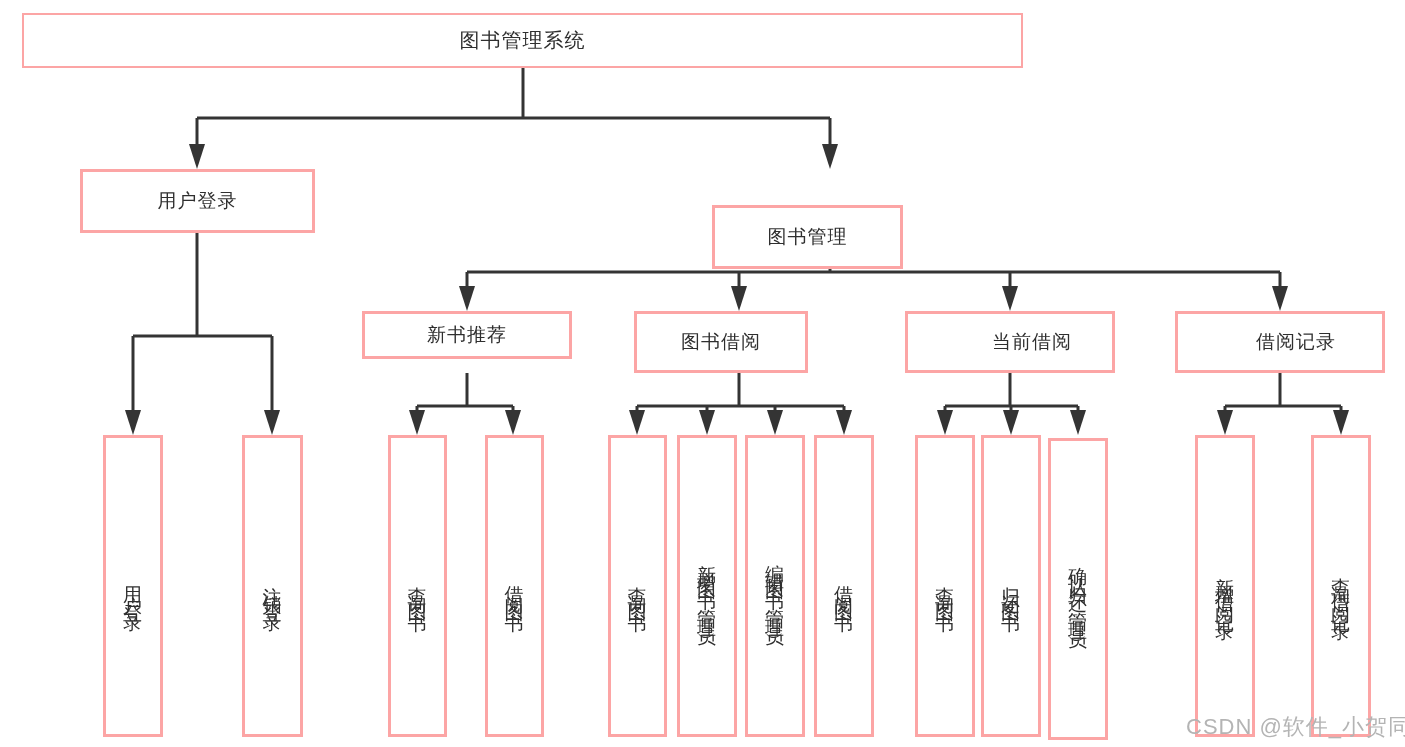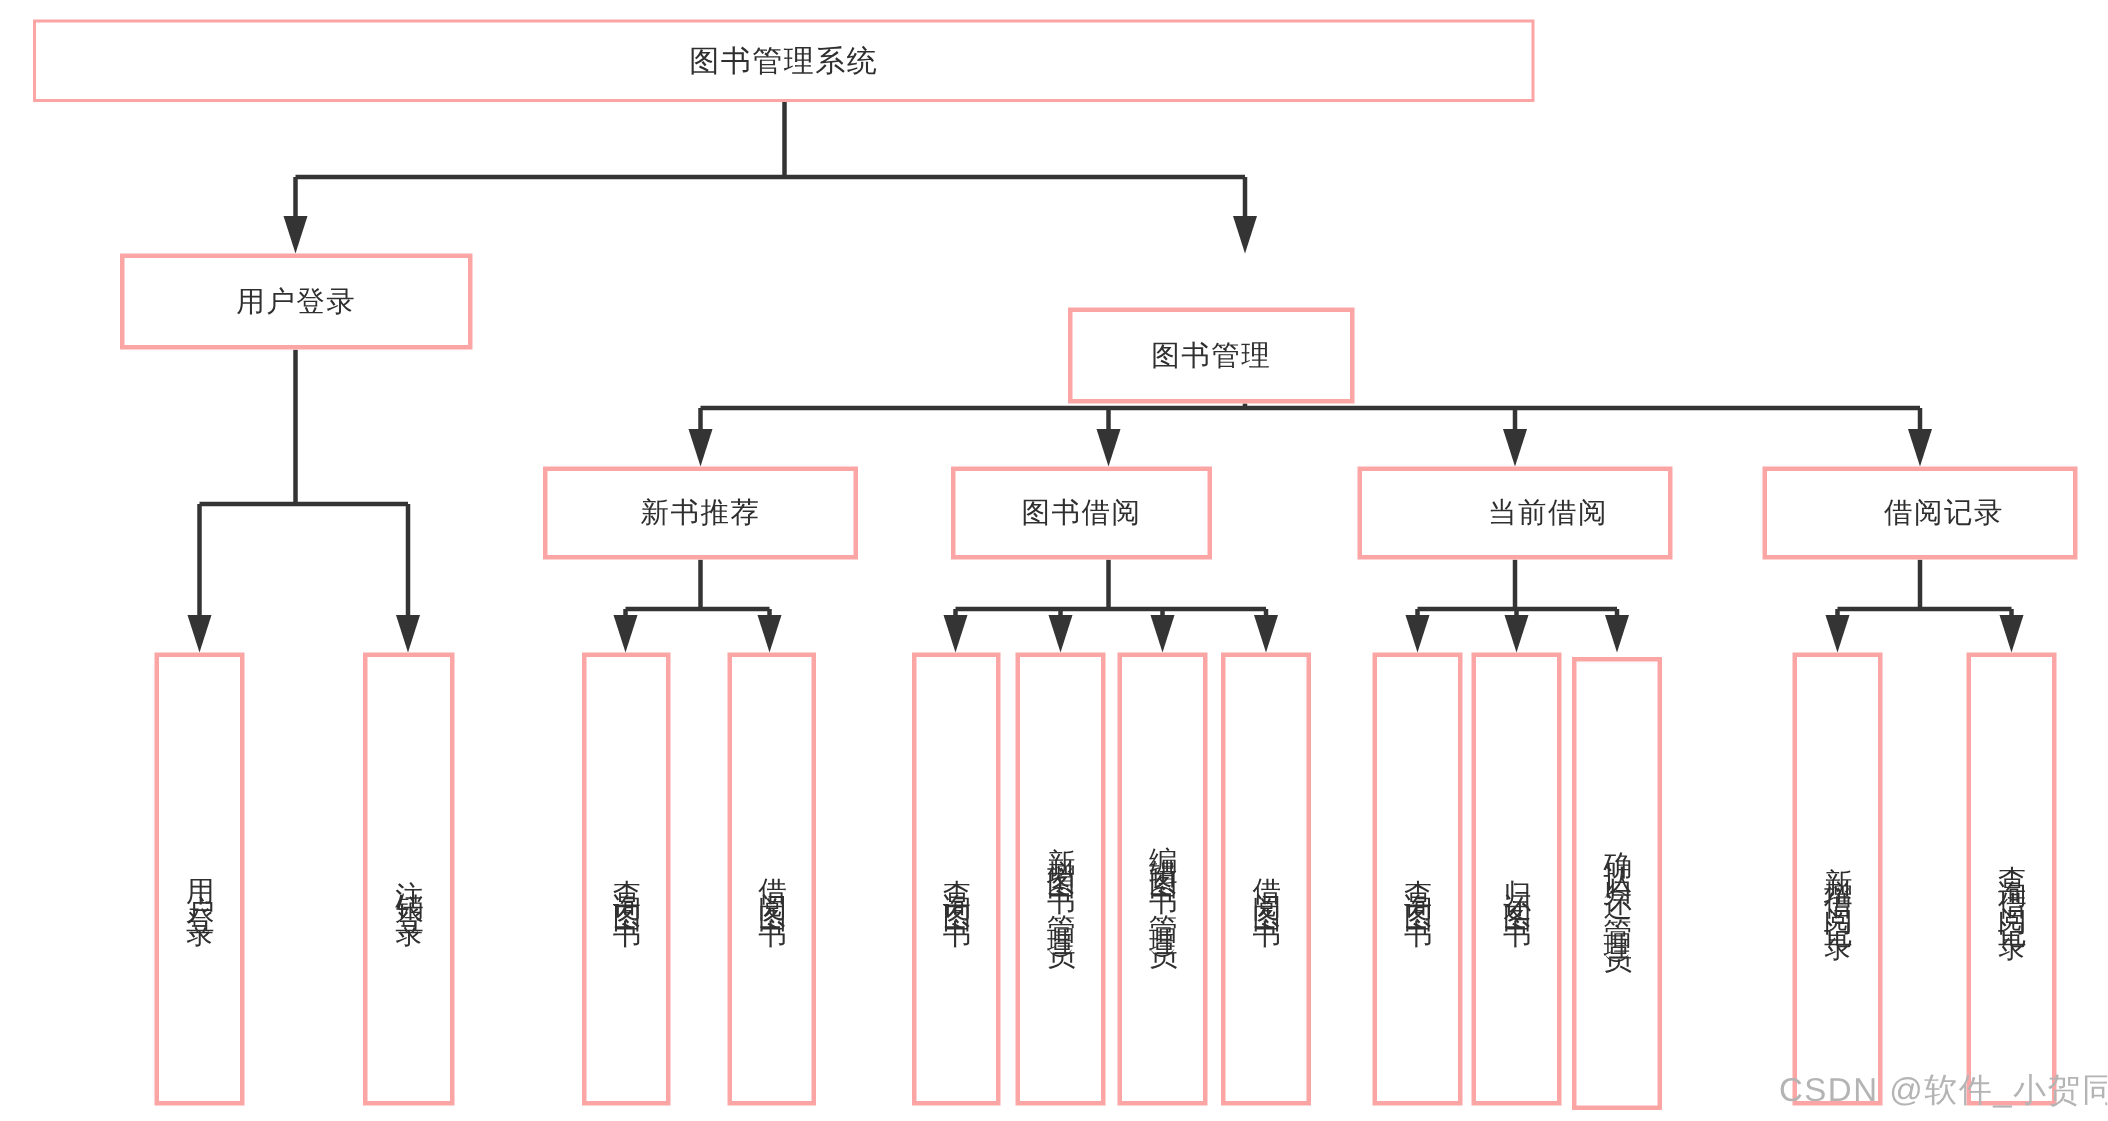--- a/index.html
+++ b/index.html
@@ -96,21 +96,21 @@
       <polygon points="1217,410 1233,410 1225,435"></polygon>
       <polygon points="1333,410 1349,410 1341,435"></polygon>
     </g>
   </svg>
 
   <div class="node root" style="left:22px;top:13px;width:1001px;height:55px;">图书管理系统</div>
 
   <div class="node" style="left:80px;top:169px;width:235px;height:64px;">用户登录</div>
   <div class="node" style="left:712px;top:169px;width:191px;height:64px;margin-top:36px;">图书管理</div>
 
-  <div class="node" style="left:362px;top:311px;width:210px;height:62px;">新书推荐</div>
+  <div class="node" style="left:362px;top:311px;width:210px;height:48px;">新书推荐</div>
   <div class="node" style="left:634px;top:311px;width:174px;height:62px;">图书借阅</div>
   <div class="node" style="left:905px;top:311px;width:210px;height:62px;padding-left:44px;">当前借阅</div>
   <div class="node" style="left:1175px;top:311px;width:210px;height:62px;padding-left:32px;">借阅记录</div>
 
   <div class="node vert" style="left:103px;top:435px;width:60px;height:302px;">用户登录</div>
   <div class="node vert" style="left:242px;top:435px;width:61px;height:302px;">注销登录</div>
 
   <div class="node vert" style="left:388px;top:435px;width:59px;height:302px;">查询图书</div>
   <div class="node vert" style="left:485px;top:435px;width:59px;height:302px;">借阅图书</div>
 

